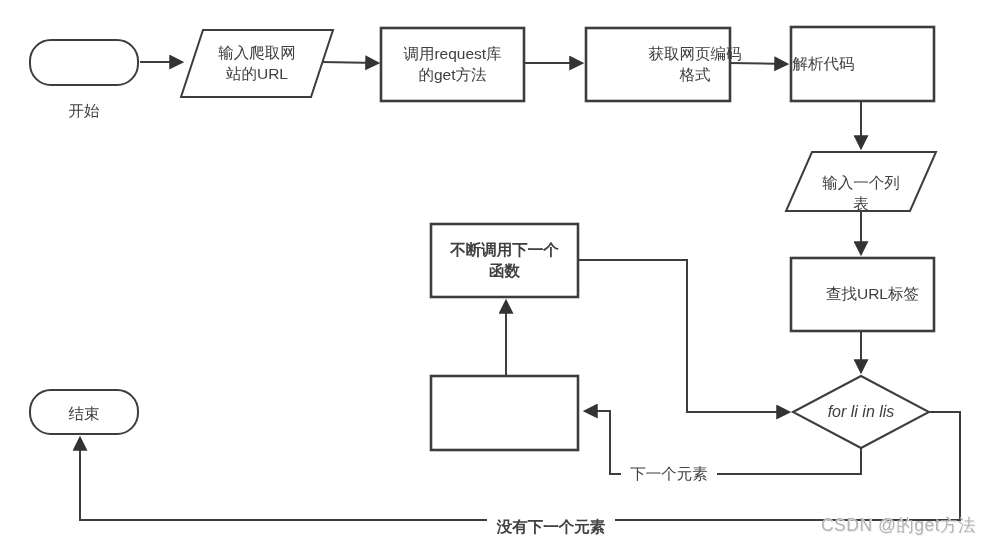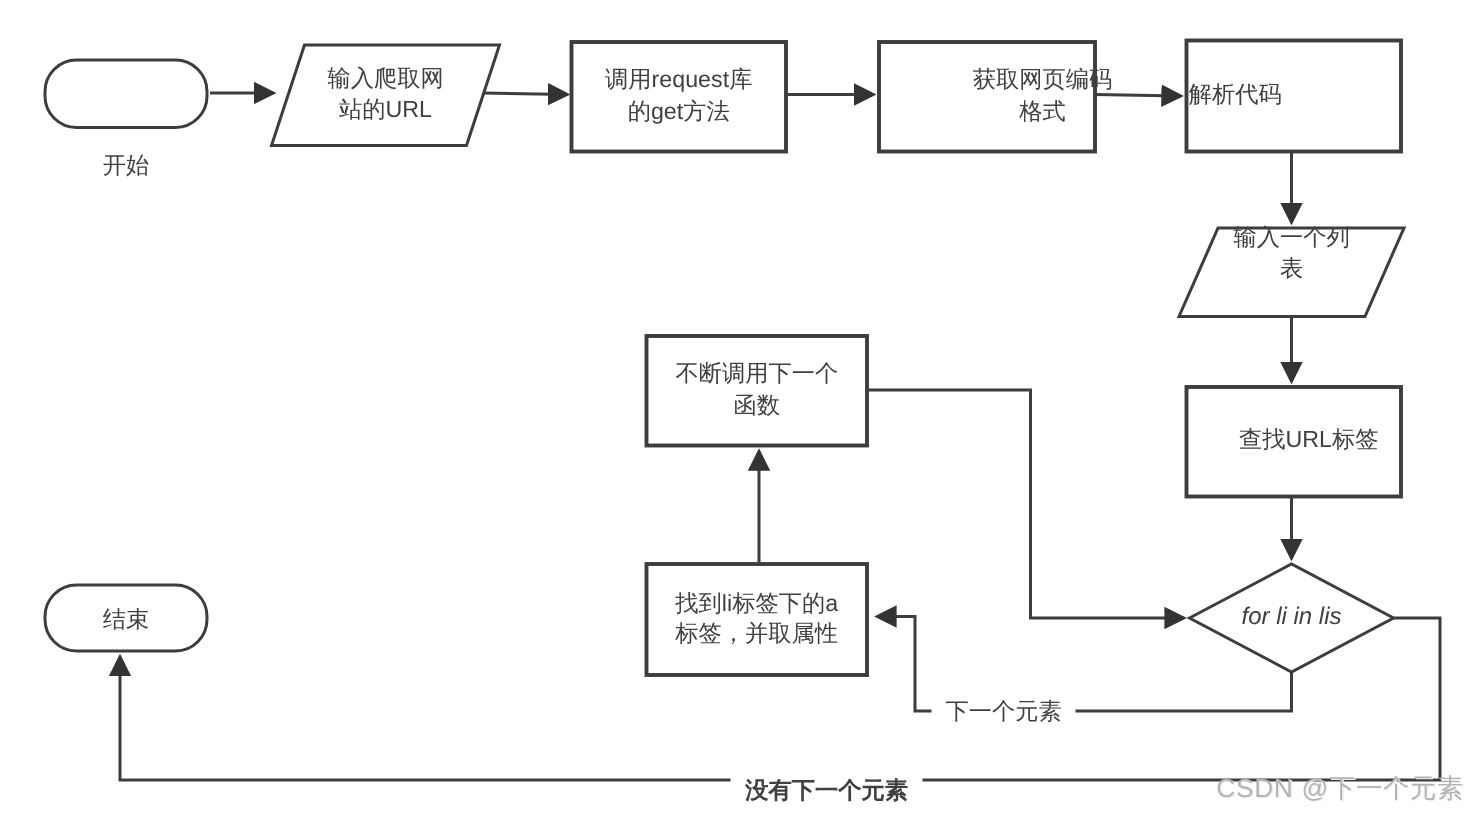--- a/index.html
+++ b/index.html
@@ -81,28 +81,26 @@
   </svg>
 
   <div class="node-label" style="left:30px;top:40px;width:108px;height:54px;margin-top:44px;">开始</div>
   <div class="node-label" style="left:381px;top:28px;width:143px;height:73px;">调用request库
 的get方法</div>
   <div class="node-label" style="left:197px;top:30px;width:120px;height:67px;">输入爬取网
 站的URL</div>
   <div class="node-label" style="left:613px;top:28px;width:164px;height:73px;">获取网页编码
 格式</div>
   <div class="node-label" style="left:752px;top:27px;width:143px;height:74px;">解析代码</div>
-  <div class="node-label" style="left:801px;top:140px;width:120px;height:59px;">输入一个列
+  <div class="node-label" style="left:801px;top:164px;width:120px;height:59px;">输入一个列
 表</div>
   <div class="node-label" style="left:791px;top:258px;width:143px;height:73px;margin-left:10px;">查找URL标签</div>
   <div class="node-label cond" style="left:793px;top:376px;width:136px;height:72px;">for li in lis</div>
-  <div class="node-label" style="left:431px;top:376px;width:147px;height:74px;">找到li标签下的a
-标签，并取属性</div>
-  <div class="node-label" style="left:431px;top:224px;width:147px;height:73px;">不断调用下一个
+  <div class="node-label" style="left:431px;top:224px;width:147px;height:73px;font-weight:bold;">不断调用下一个
 函数</div>
   <div class="node-label" style="left:30px;top:390px;width:108px;height:48px;">结束</div>
 
   <div class="edge-label" style="left:621px;top:464px;width:90px;height:21px;font-family:Liberation Serif, serif;">下一个元素</div>
   <div class="edge-label" style="left:487px;top:516px;width:122px;height:22px;font-weight:bold;">没有下一个元素</div>
 
-  <div class="watermark">CSDN @下一个元素</div>
+  <div class="watermark">CSDN @的get方法</div>
 
 </div>
 
 </body></html>

